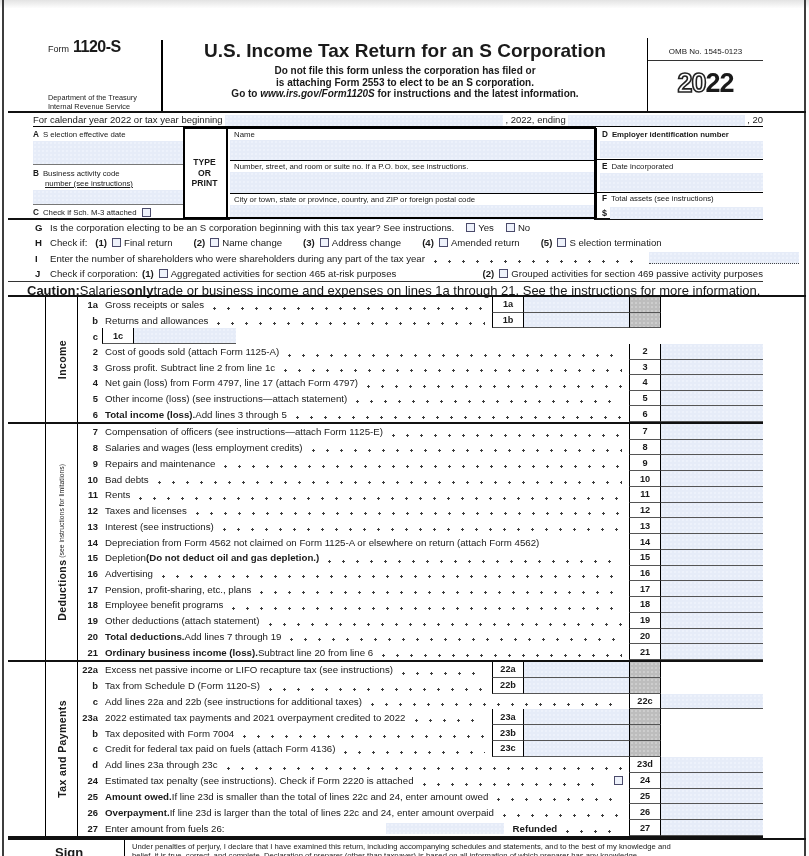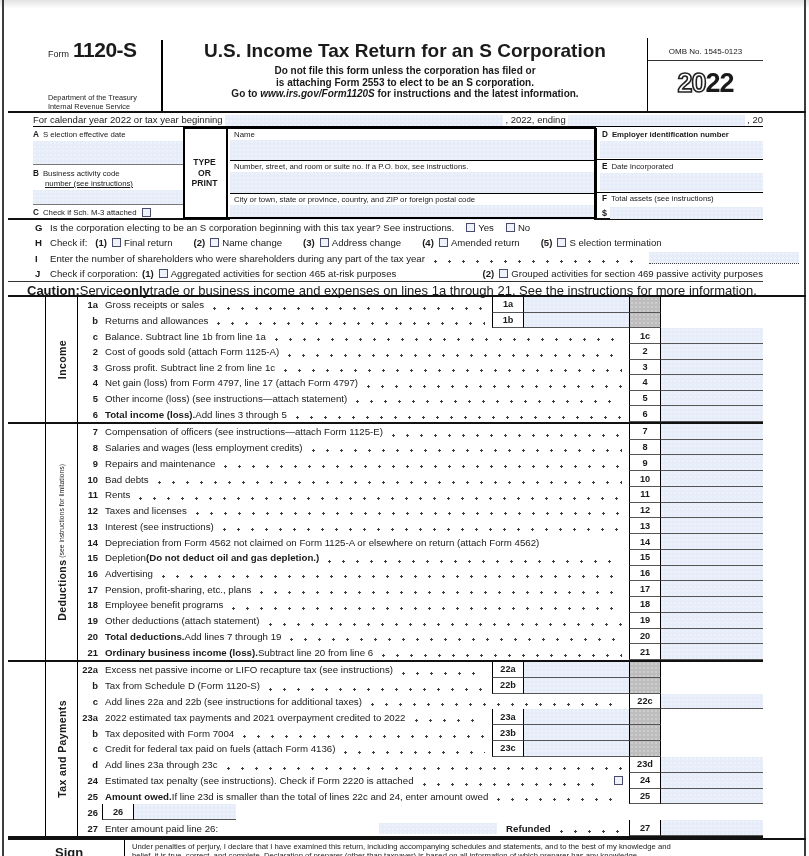--- a/index.html
+++ b/index.html
@@ -13,21 +13,21 @@
   .hr{position:absolute;background:#111;}
   .b{font-weight:bold;}
   .it{font-style:italic;}
   .cb{width:9px;height:9px;border:1px solid #4a4a6a;background:#eef2fb;display:inline-block;flex:none;box-sizing:border-box;}
 
   
   .header{position:absolute;left:48px;top:38px;width:715px;height:73px;}
   .h-left{position:absolute;left:0;top:0;width:112px;height:100%;}
   .h-form{display:flex;align-items:baseline;gap:4px;}
   .h-form .small{font-size:9px;}
-  .h-form .big{font-size:21px;font-weight:bold;letter-spacing:-.5px;text-align:right;}
+  .h-form .big{font-size:16px;font-weight:bold;letter-spacing:-.5px;text-align:right;}
   .h-dept{position:absolute;left:0;bottom:0;font-size:7.3px;line-height:9px;color:#222;}
   .h-div{position:absolute;left:113px;top:2px;bottom:0;width:1.5px;background:#000;}
   .h-center{position:absolute;left:117px;right:118px;top:0;height:100%;text-align:center;}
   .h-title{font-size:19px;font-weight:bold;margin-top:2px;}
   .h-sub{font-size:10px;font-weight:bold;line-height:11.5px;margin-top:3px;}
   .h-right{position:absolute;right:0;top:0;width:115px;height:100%;border-left:1.5px solid #000;text-align:center;}
   .h-omb{font-size:8px;padding-top:9px;padding-bottom:4px;border-bottom:1.5px solid #333;}
   .h-year{font-size:27px;margin-top:7px;letter-spacing:-1px;}
   .yr-o{color:#fff;font-weight:bold;-webkit-text-stroke:1.6px #222;}
   .yr-s{font-weight:800;margin-top:8px;}
@@ -248,21 +248,21 @@
           </span>
           <span class="chk-item" style="margin-right: 0px;">
             <span class="num-paren">(2)</span>
             <span class="cb"></span>
             <span>Grouped activities for section 469 passive activity purposes</span>
           </span>
         </span>
     </div>
     <div class="gjrow caution" style="height:16px;">
       <span class="b">Caution:</span>
-        <span> Service </span>
+        <span> Salaries </span>
         <span class="b">only</span>
         <span> trade or business income and expenses on lines 1a through 21. See the instructions for more information.</span>
     </div>
   </div>
   <div class="hr" style="left:8px;right:3px;top:295px;height:2.4px;"></div>
 
   <div class="tbl" id="tbl">
       <div class="sect" style="height: 127px;">
         <div class="gutter"></div>
         <div class="sidebar">
@@ -286,24 +286,20 @@
               <span>Returns and allowances</span>
               <span class="leader"></span>
             </div>
             <div class="boxlab">1b</div>
             <div class="subamt fld"></div>
             <div class="graycell"></div>
             <div class="restcell"></div>
           </div>
           <div class="trow">
             <span class="lnum">c</span>
-            <div class="ldesc">
-              <span>Balance. Subtract line 1b from line 1a</span>
-              <span class="leader"></span>
-            </div>
             <div class="boxlab">1c</div>
             <div class="amt fld"></div>
           </div>
           <div class="trow">
             <span class="lnum">2</span>
             <div class="ldesc">
               <span>Cost of goods sold (attach Form 1125-A)</span>
               <span class="leader"></span>
             </div>
             <div class="boxlab">2</div>
@@ -587,27 +583,32 @@
             <div class="ldesc">
               <span class="b">Amount owed.</span>
               <span> If line 23d is smaller than the total of lines 22c and 24, enter amount owed</span>
               <span class="leader"></span>
             </div>
             <div class="boxlab">25</div>
             <div class="amt fld"></div>
           </div>
           <div class="trow">
             <span class="lnum">26</span>
+            <div class="ldesc">
+              <span class="b">Overpayment.</span>
+              <span> If line 23d is larger than the total of lines 22c and 24, enter amount overpaid</span>
+              <span class="leader"></span>
+            </div>
             <div class="boxlab">26</div>
             <div class="amt fld"></div>
           </div>
           <div class="trow">
             <span class="lnum">27</span>
             <div class="ldesc">
-              <span>Enter amount paid line 26:</span>
+              <span>Enter amount from fuels 26:</span>
               <span class="b" style="margin-left: 12px; margin-top: 30px;">Credited to 2023 estimated tax</span>
               <span class="inline-fld fld"></span>
               <span class="b">Refunded</span>
               <span class="leader"></span>
             </div>
             <div class="boxlab">27</div>
             <div class="amt fld"></div>
           </div>
         </div>
       </div>

